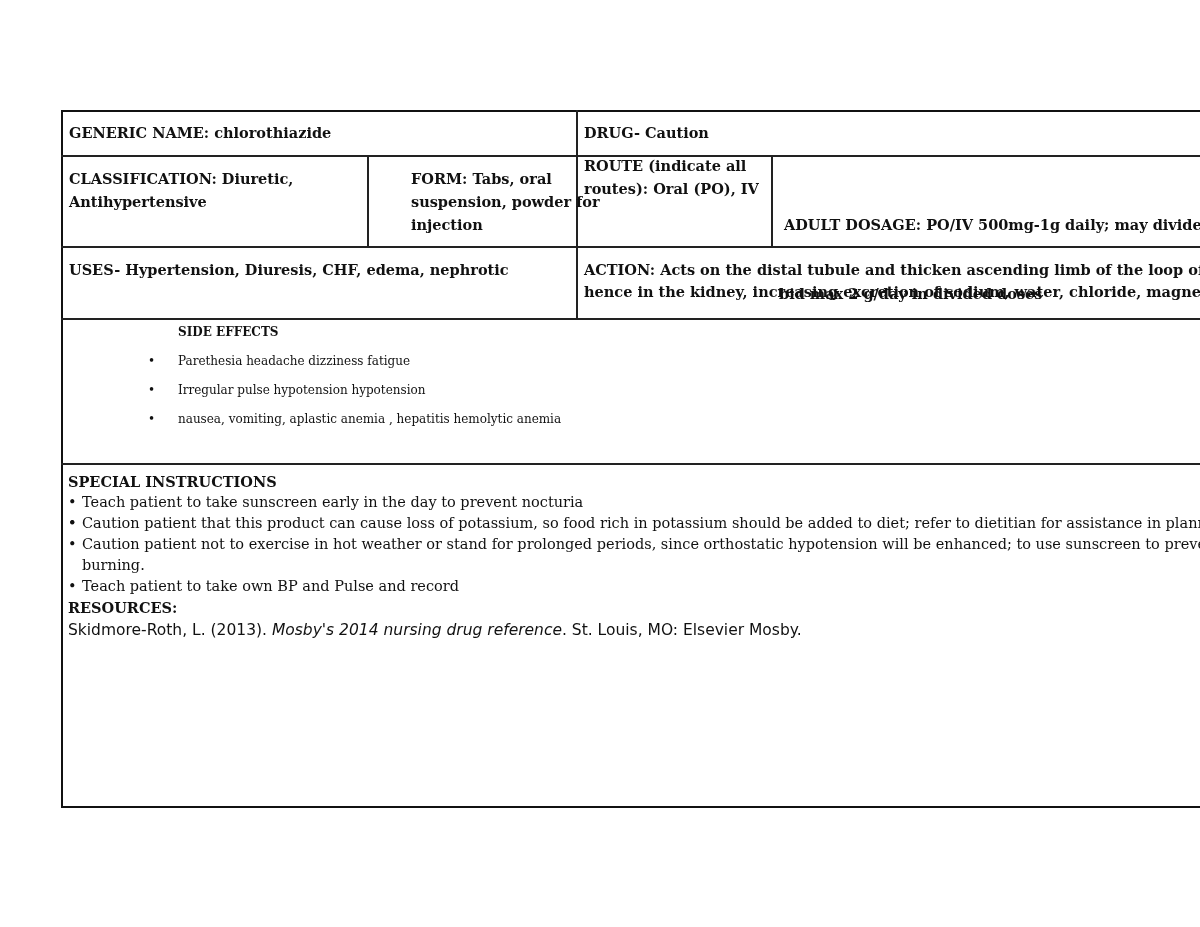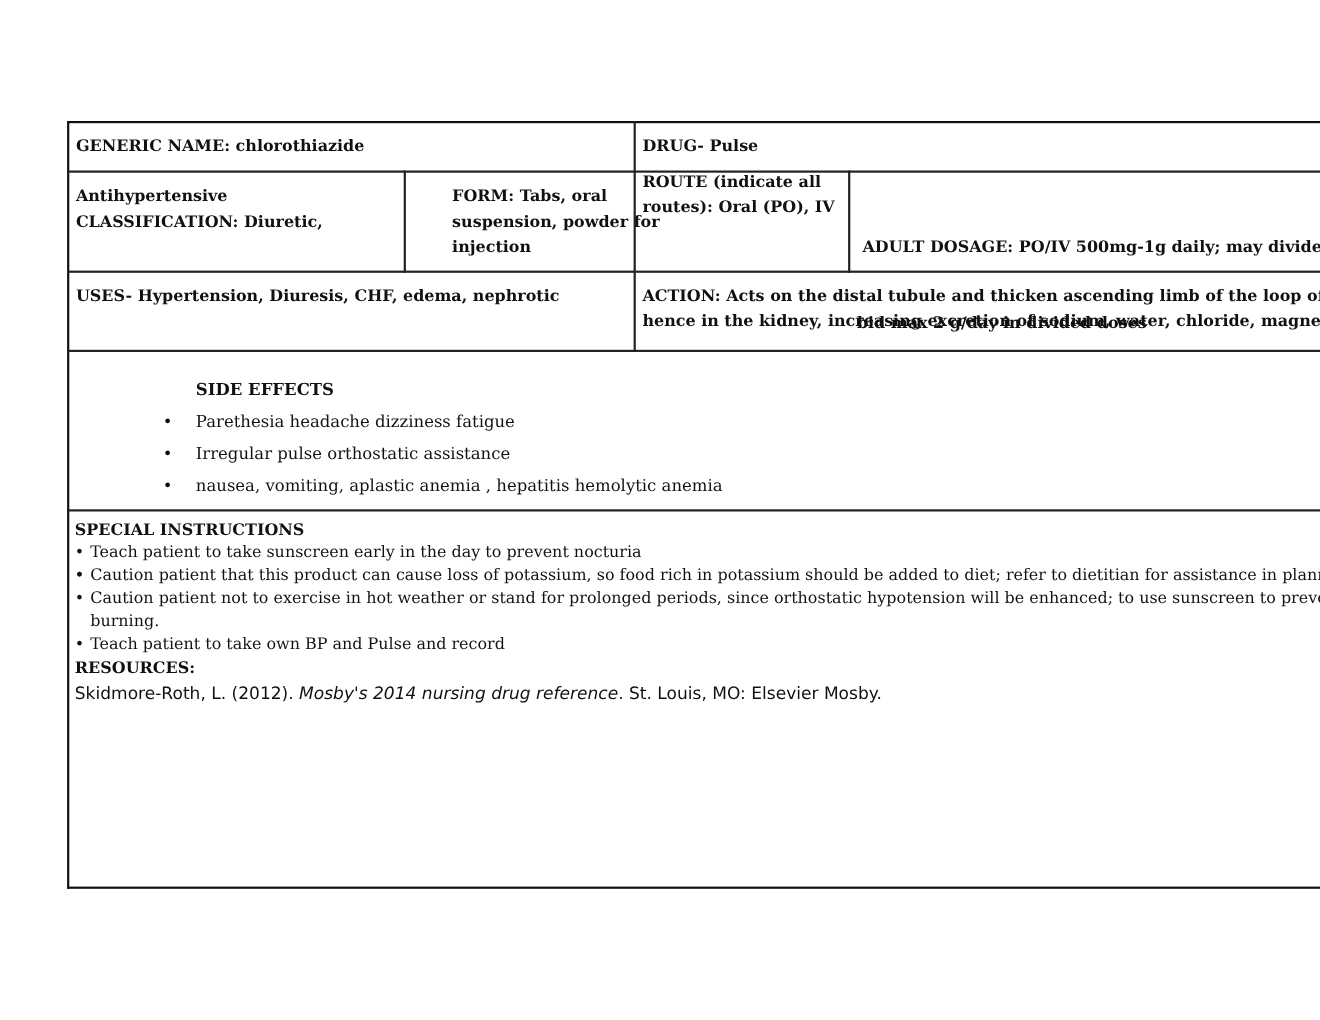--- a/index.html
+++ b/index.html
@@ -2,21 +2,21 @@
 <html><head>
 <meta charset="utf-8">
 <style>
   html, body { margin:0; padding:0; background:#ffffff; }
   body { width:1200px; height:927px; position:relative; overflow:hidden; font-family:"DejaVu Serif", serif; color:#111; }
   .page { position:absolute; left:0; top:0; width:1200px; height:927px; }
   .frame { position:absolute; left:61px; top:110px; width:1160px; height:698px; border:2px solid #111; border-right:none; box-sizing:border-box; }
   .cell { position:absolute; box-sizing:border-box; padding:7px 7px; font-size:14.5px; line-height:23px; font-weight:bold; white-space:nowrap; }
   .hline { position:absolute; height:2px; background:#222; }
   .vline { position:absolute; width:2px; background:#222; }
-  .se { position:absolute; left:146px; top:340px; font-size:15px; line-height:29px; }
+  .se { position:absolute; left:146px; top:318px; font-size:12px; line-height:29px; }
   .se .title { font-weight:bold; margin-left:32px; }
   .se ul { list-style:none; margin:0; padding:0; }
   .se li { position:relative; padding-left:32px; font-weight:normal; }
   .se li .bul { position:absolute; left:2px; top:0; }
   .si { position:absolute; left:68px; top:471px; font-size:14.5px; line-height:21px; white-space:nowrap; }
   .si .hd { font-weight:bold; }
   .si .item { position:relative; padding-left:14px; }
   .si .item .bul { position:absolute; left:0; top:0; }
   .si .cont { padding-left:14px; }
   .ref { font-family:"DejaVu Sans", sans-serif; font-size:15.5px; line-height:24px; }
@@ -33,26 +33,26 @@
   <div class="hline" style="left:61px; top:318px; width:1139px;"></div>
   <div class="hline" style="left:61px; top:463px; width:1139px;"></div>
   <div class="vline" style="left:576px; top:110px; height:210px;"></div>
   <div class="vline" style="left:367px; top:155px; height:93px;"></div>
   <div class="vline" style="left:771px; top:155px; height:93px;"></div>
 
   <div class="cell" style="left:62px; top:114px;">
     <span>GENERIC NAME: chlorothiazide</span>
   </div>
   <div class="cell" style="left:577px; top:114px;">
-    <span>DRUG-  Pulse</span>
+    <span>DRUG-  Caution</span>
   </div>
 
   <div class="cell" style="left:62px; top:160px;">
+    <div>CLASSIFICATION: Diuretic,</div>
     <div>Antihypertensive</div>
-    <div>CLASSIFICATION: Diuretic,</div>
   </div>
   <div class="cell" style="left:368px; top:160px;margin-left:36px;">
     <div>FORM: Tabs, oral</div>
     <div>suspension, powder for</div>
     <div>injection</div>
   </div>
   <div class="cell" style="left:577px; top:147px;">
     <div>ROUTE (indicate all</div>
     <div>routes): Oral (PO), IV</div>
   </div>
@@ -66,29 +66,29 @@
   </div>
   <div class="cell" style="left:577px; top:252px; line-height:22px;">
     <div>ACTION: Acts on the distal tubule and thicken ascending limb of the loop of</div>
     <div>hence in the kidney, increasing excretion of sodium, water, chloride, magnesium</div>
   </div>
 
   <div class="se">
     <div class="title">SIDE EFFECTS</div>
     <ul>
       <li><span class="bul">•</span><span>Parethesia headache dizziness fatigue</span></li>
-      <li><span class="bul">•</span><span>Irregular pulse orthostatic assistance</span></li>
+      <li><span class="bul">•</span><span>Irregular pulse hypotension hypotension</span></li>
       <li><span class="bul">•</span><span>nausea, vomiting, aplastic anemia , hepatitis hemolytic anemia</span></li>
     </ul>
   </div>
 
   <div class="si">
     <div class="hd">SPECIAL INSTRUCTIONS</div>
     <div class="item"><span class="bul">•</span><span>Teach patient to take sunscreen early in the day to prevent nocturia</span></div>
     <div class="item"><span class="bul">•</span></div>
     <div class="item"><span class="bul">•</span><span>Caution patient that this product can cause loss of potassium, so food rich in potassium should be added to diet; refer to dietitian for assistance in planning</span></div>
     <div class="item"><span class="bul">•</span><span>Caution patient not to exercise in hot weather or stand for prolonged periods, since orthostatic hypotension will be enhanced; to use sunscreen to prevent</span></div>
     <div class="cont">burning.</div>
     <div class="item"><span class="bul">•</span><span>Teach patient to take own BP and Pulse and record</span></div>
     <div class="hd">RESOURCES:</div>
-    <div class="ref"><span>Skidmore-Roth, L. (2012). </span><i>Mosby's 2014 nursing drug reference</i><span>. St. Louis, MO: Elsevier Mosby.</span></div>
+    <div class="ref"><span>Skidmore-Roth, L. (2013). </span><i>Mosby's 2014 nursing drug reference</i><span>. St. Louis, MO: Elsevier Mosby.</span></div>
   </div>
 </div>
 
 </body></html>

